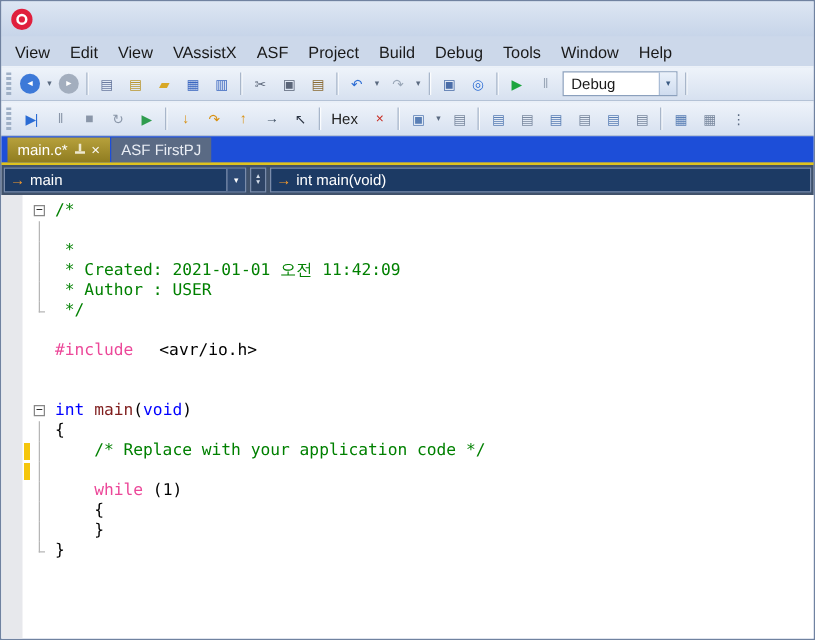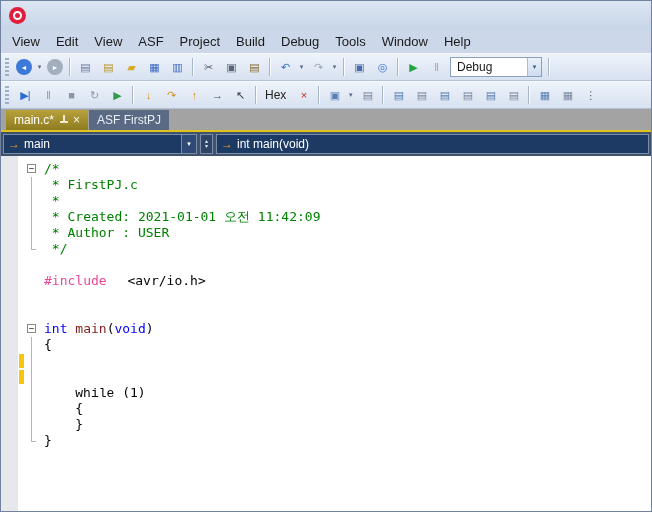--- a/index.html
+++ b/index.html
@@ -25,21 +25,21 @@
   .tb-sep { width:1px; height:18px; background:#a8b6ca; box-shadow:1px 0 0 rgba(255,255,255,.85); margin:0 3px; flex:none; }
   .tb-grip { width:4px; height:18px; margin:0 4px 0 1px; background:repeating-linear-gradient(180deg,#9fb0c6 0 2px, rgba(0,0,0,0) 2px 4px); flex:none; }
   .tb-combo { width:92px; height:20px; background:#fff; border:1px solid #8ba0bd; display:inline-flex; align-items:center; font-size:12px; flex:none; margin:0 2px; }
   .tb-combo-val { padding-left:6px; color:#1a1a1a; flex:1; }
   .tb-combo-caret { width:14px; align-self:stretch; display:flex; align-items:center; justify-content:center; font-size:7px; color:#3a5a82; background:linear-gradient(#eaf1fa,#cfdcef); border-left:1px solid #aabdd6; }
   .tb-textbtn { font-size:12px; color:#222; padding:2px 5px; flex:none; }
   .tb-label { font-size:12px; color:#4a5568; flex:none;margin-top:39px; }
   .tb-spacer { flex:1; }
 
   
-  .tabstrip { height:21px; flex:none; background:#a3a3a3; display:flex; align-items:stretch; padding:1px 0 0 5px; gap:1px; }
+  .tabstrip { height:21px; flex:none; background:#1d4ed8; display:flex; align-items:stretch; padding:1px 0 0 5px; gap:1px; }
   .tab { display:flex; align-items:center; gap:5px; padding:0 8px; font-size:12px; color:#e9edf4; background:#5a6a84; cursor:default; }
   .tab.active { background:linear-gradient(#b7a13c,#8f7c20); color:#fff; }
   .tab-close { font-size:12px; line-height:1; opacity:.95; }
   .pin { position:relative; width:9px; height:10px; opacity:.95; }
   .pin::before { content:""; position:absolute; left:4px; top:0; width:2px; height:6px; background:#f2edd8; }
   .pin::after  { content:""; position:absolute; left:1px; top:6px; width:8px; height:2px; background:#f2edd8; }
 
   
   .navbar { height:26px; flex:none; background:#41526b; border-top:2px solid #dfc31e; display:flex; align-items:center; padding:2px 2px; gap:3px; }
   .navcombo { height:20px; background:#1c3a64; border:1px solid #7a8cab; color:#fff; font-size:12px; display:flex; align-items:center; }
@@ -73,20 +73,21 @@
     <span class="applogo">
       <span class="logo-outer"></span>
       <span class="logo-ring"></span>
     </span>
   </div>
 
   <div class="menubar">
       <span class="menu-item">View</span>
       <span class="menu-item">Edit</span>
       <span class="menu-item">View</span>
+      <span class="menu-item">VAssistX</span>
       <span class="menu-item">ASF</span>
       <span class="menu-item">Project</span>
       <span class="menu-item">Build</span>
       <span class="menu-item">Debug</span>
       <span class="menu-item">Tools</span>
       <span class="menu-item">Window</span>
       <span class="menu-item">Help</span>
     </div>
 
   <div class="toolbar">
@@ -180,33 +181,33 @@
     </div>
     <div class="navcombo member">
       <span class="nav-arrow">→</span>
       <span class="nav-text">int main(void)</span>
     </div>
   </div>
 
   <div class="editor">
     <div class="code-area">
         <div class="line"><span class="bp"></span><span class="chg"></span><span class="fold"><span class="foldbox">−</span></span><span class="codetxt"><span style="color: rgb(0, 128, 0);">/*</span></span></div>
-        <div class="line"><span class="bp"></span><span class="chg"></span><span class="fold vline"></span><span class="codetxt"><span style="color: rgb(0, 128, 0);"> * FirstPJ.c</span></span></div>
+        <div class="line"><span class="bp"></span><span class="chg"></span><span class="fold vline"></span></div>
         <div class="line"><span class="bp"></span><span class="chg"></span><span class="fold vline"></span><span class="codetxt"><span style="color: rgb(0, 128, 0);"> *</span></span></div>
         <div class="line"><span class="bp"></span><span class="chg"></span><span class="fold vline"></span><span class="codetxt"><span style="color: rgb(0, 128, 0);"> * Created: 2021-01-01 오전 11:42:09</span></span></div>
         <div class="line"><span class="bp"></span><span class="chg"></span><span class="fold vline"></span><span class="codetxt"><span style="color: rgb(0, 128, 0);"> * Author : USER</span></span></div>
         <div class="line"><span class="bp"></span><span class="chg"></span><span class="fold vend"></span><span class="codetxt"><span style="color: rgb(0, 128, 0);"> */</span></span></div>
         <div class="line"><span class="bp"></span><span class="chg"></span><span class="fold"></span><span class="codetxt"></span></div>
         <div class="line"><span class="bp"></span><span class="chg"></span><span class="fold"></span><span class="codetxt"><span style="color: #ec4899;">#include</span><span style="color: rgb(0, 0, 0); margin-left: 13px;"> &lt;avr/io.h&gt;</span></span></div>
         <div class="line"><span class="bp"></span><span class="chg"></span><span class="fold"></span><span class="codetxt"></span></div>
         <div class="line"><span class="bp"></span><span class="chg"></span><span class="fold"></span><span class="codetxt"></span></div>
         <div class="line"><span class="bp"></span><span class="chg"></span><span class="fold"><span class="foldbox">−</span></span><span class="codetxt"><span style="color: rgb(0, 0, 255);">int</span><span style="color: rgb(0, 0, 0);"> </span><span style="color: rgb(127, 29, 29);">main</span><span style="color: rgb(0, 0, 0);">(</span><span style="color: rgb(0, 0, 255);">void</span><span style="color: rgb(0, 0, 0);">)</span></span></div>
         <div class="line"><span class="bp"></span><span class="chg"></span><span class="fold vline"></span><span class="codetxt"><span style="color: rgb(0, 0, 0);">{</span></span></div>
-        <div class="line"><span class="bp"></span><span class="chg" style="background: rgb(245, 198, 12);"></span><span class="fold vline"></span><span class="codetxt"><span style="color: rgb(0, 0, 0);">    </span></span></div>
+        <div class="line"><span class="bp"></span><span class="chg" style="background: rgb(245, 198, 12);"></span><span class="fold vline"></span><span class="codetxt"><span style="color: rgb(0, 0, 0);">    </span><span style="color: rgb(0, 128, 0);">/* Replace with your application code */</span></span></div>
         <div class="line"><span class="bp"></span><span class="chg" style="background: rgb(245, 198, 12);"></span><span class="fold vline"></span></div>
-        <div class="line"><span class="bp"></span><span class="chg"></span><span class="fold vline"></span><span class="codetxt"><span style="color: rgb(0, 0, 0);">    </span><span style="color: #000000; font-family: Liberation Mono, monospace;">while</span><span style="color: rgb(0, 0, 0);"> (1) </span></span></div>
+        <div class="line"><span class="bp"></span><span class="chg"></span><span class="fold vline"></span><span class="codetxt"><span style="color: rgb(0, 0, 0);">    </span><span style="color: #ec4899;">while</span><span style="color: rgb(0, 0, 0);"> (1) </span></span></div>
         <div class="line"><span class="bp"></span><span class="chg"></span><span class="fold vline"></span><span class="codetxt"><span style="color: rgb(0, 0, 0);">    {</span></span></div>
         <div class="line"><span class="bp"></span><span class="chg"></span><span class="fold vline"></span><span class="codetxt"><span style="color: rgb(0, 0, 0);">    }</span></span></div>
         <div class="line"><span class="bp"></span><span class="chg"></span><span class="fold vend"></span><span class="codetxt"><span style="color: rgb(0, 0, 0);">}</span></span></div>
       </div>
   </div>
 
 </div>
 
 </body></html>

